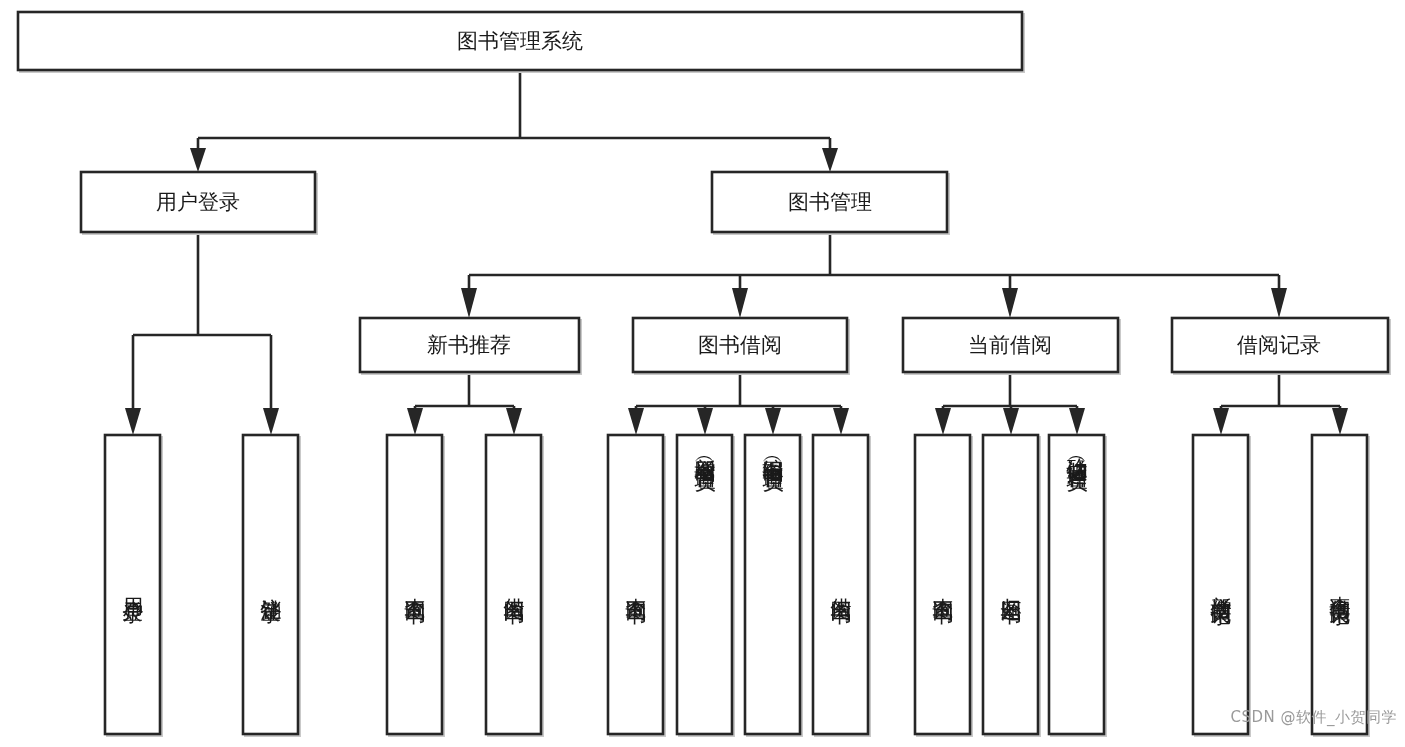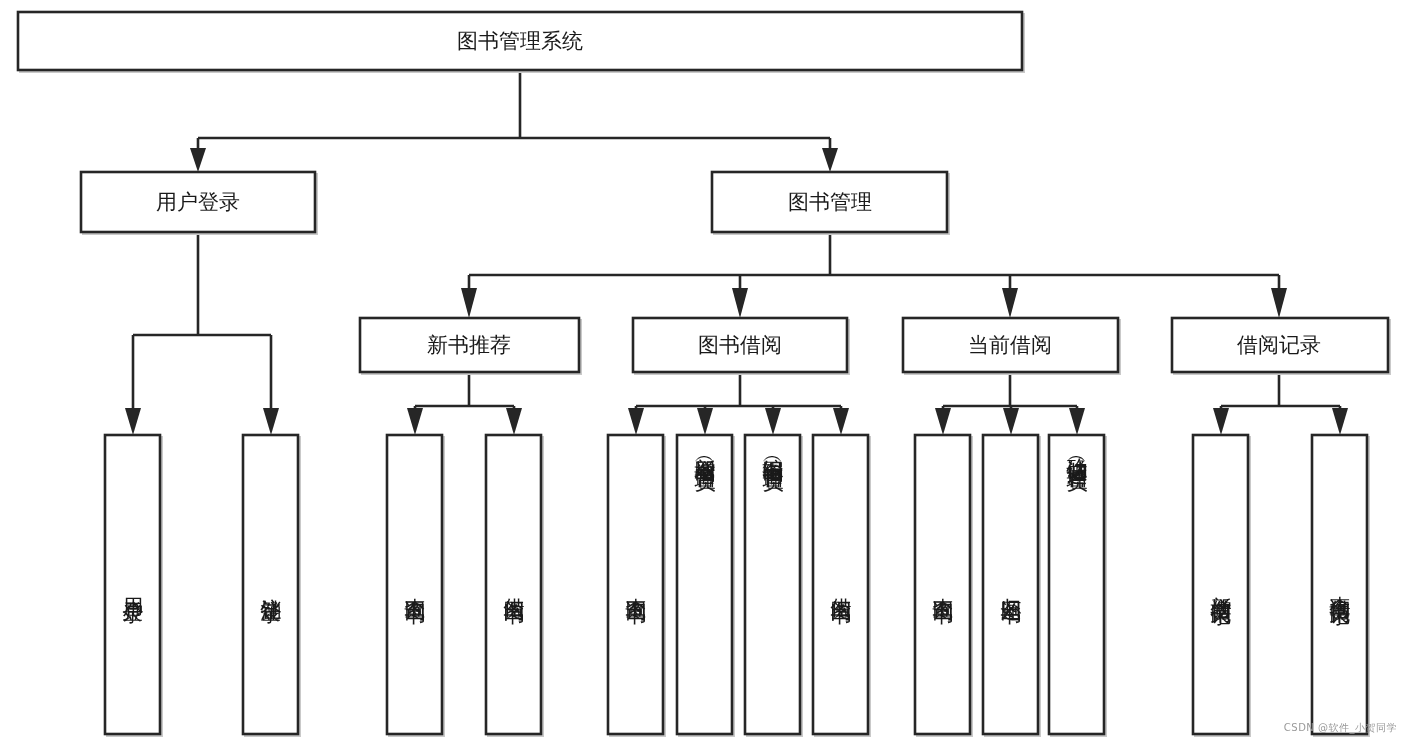--- a/index.html
+++ b/index.html
@@ -66,23 +66,23 @@
     font-family: "DejaVu Sans", "Liberation Sans", sans-serif;
     font-size: 21px;
     line-height: 1.18;
     letter-spacing: 2px;
     color: #1a1a1a;
     white-space: nowrap;
   }
   .watermark {
     position: absolute;
     right: 8px;
-    bottom: 12px;
+    bottom: 20px;
     font-family: "DejaVu Sans", "Liberation Sans", sans-serif;
-    font-size: 10px;
+    font-size: 15px;
     color: #9a9a9a;
     letter-spacing: 0.5px;
     white-space: nowrap;
   }
 </style>
 </head>
 <body>
 
 <div id="diagram-root">
 

